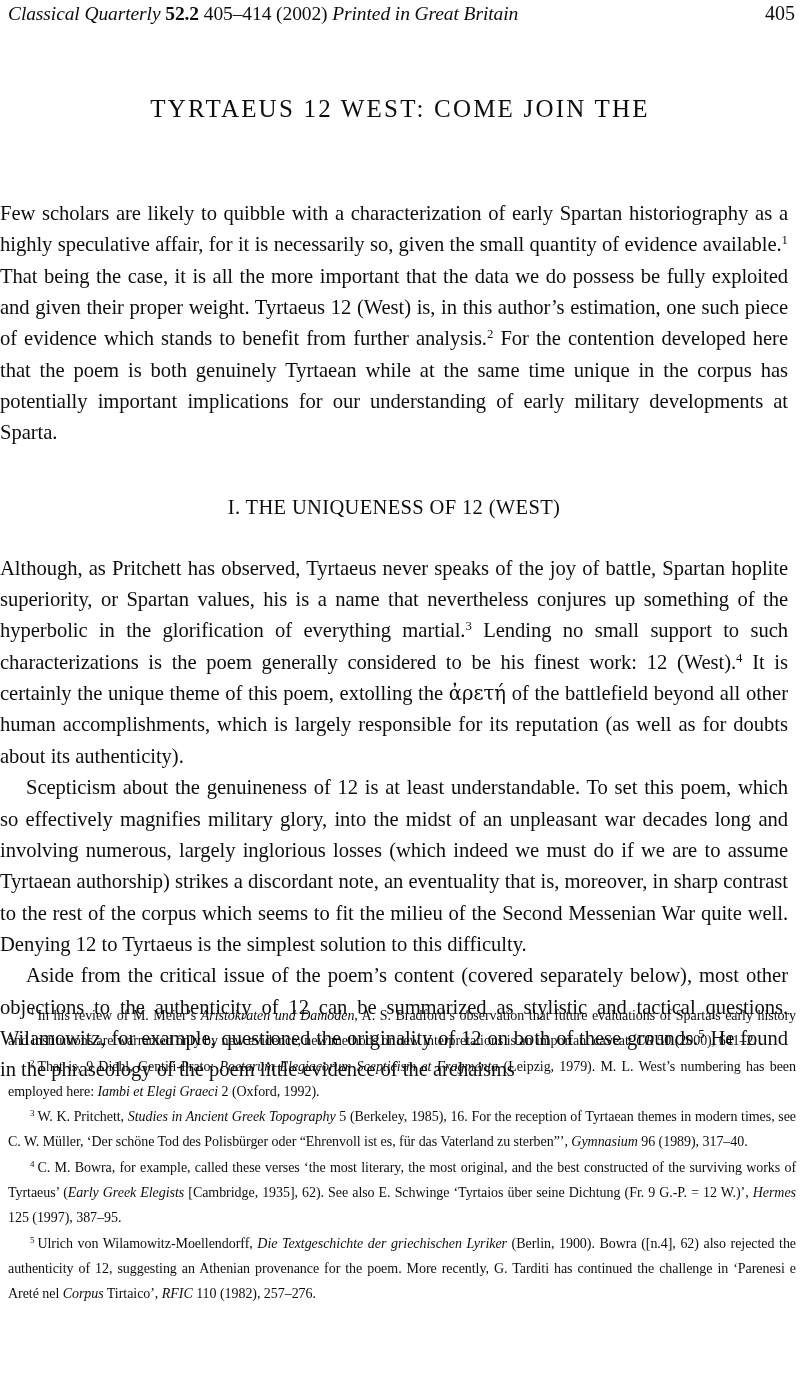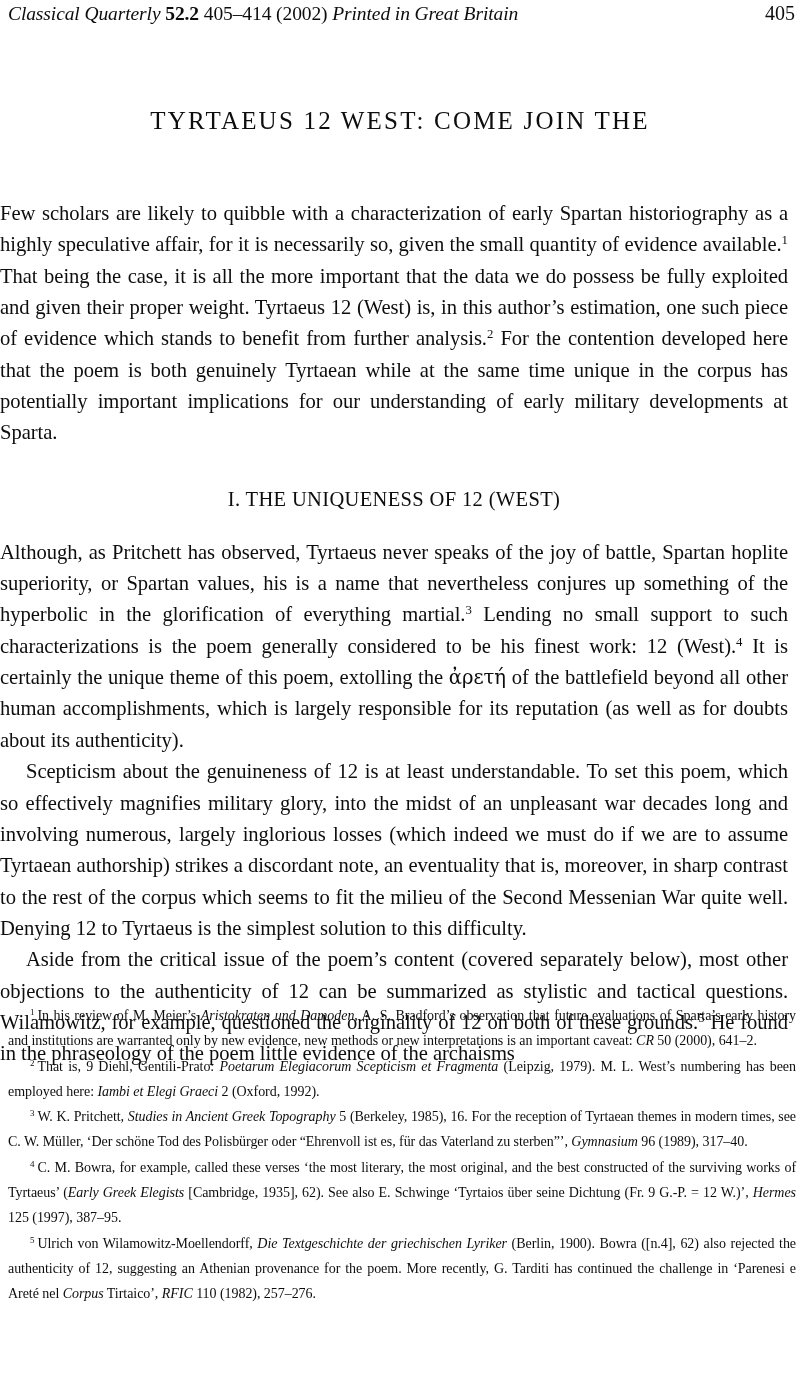--- a/index.html
+++ b/index.html
@@ -43,21 +43,21 @@
   }
   .rh-left .it { font-style: italic; }
   .rh-left .bd { font-weight: bold; font-style: normal; }
   .rh-page {
     font-size: 20px;
     font-style: normal;
   }
 
   
   .article-title {
-    margin: 16px;
+    margin: 4px;
     padding: 0;
     position: absolute;
     top: 88px;
     left: 60px;
     right: 60px;
     text-align: center;
     font-size: 25px;
     font-weight: normal;
     line-height: 34px;
     letter-spacing: 2.2px;
@@ -87,21 +87,21 @@
     vertical-align: 0.52em;
     line-height: 0;
     letter-spacing: 0;
   }
   .greek {
     font-family: "DejaVu Serif", "Liberation Serif", serif;
     font-size: 0.95em;
   }
 
   h2.section-head {
-    margin: 8px;
+    margin: 16px;
     padding: 0;
     text-align: center;
     font-size: 20.5px;
     font-weight: normal;
     line-height: 31px;
     letter-spacing: 0.35px;
   }
   .gap-before-head { height: 27px; }
   .gap-after-head { height: 14px; }
 

